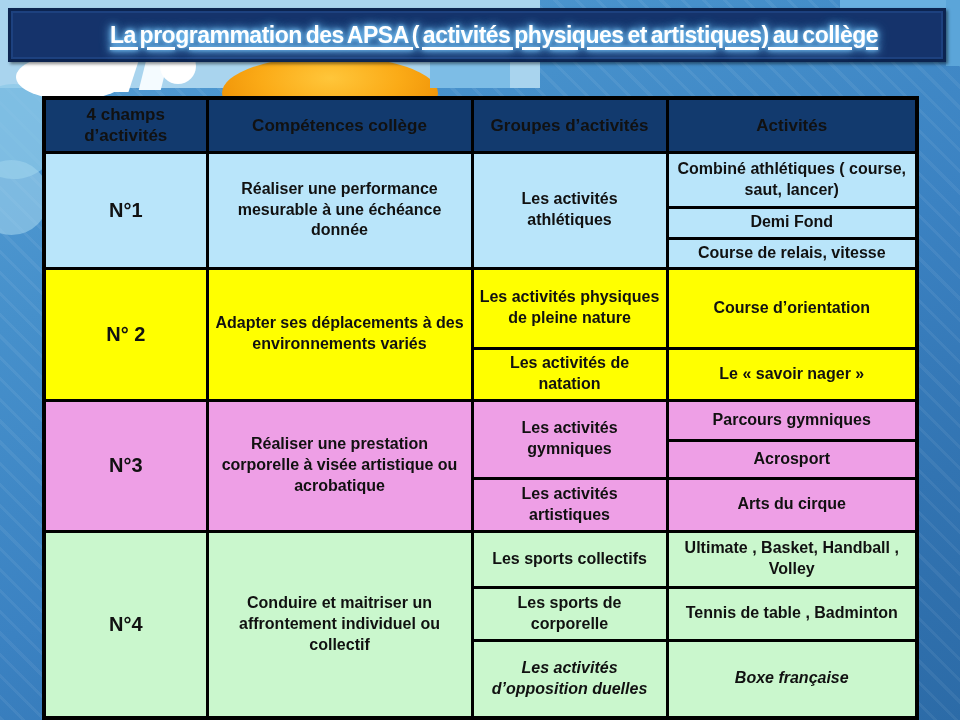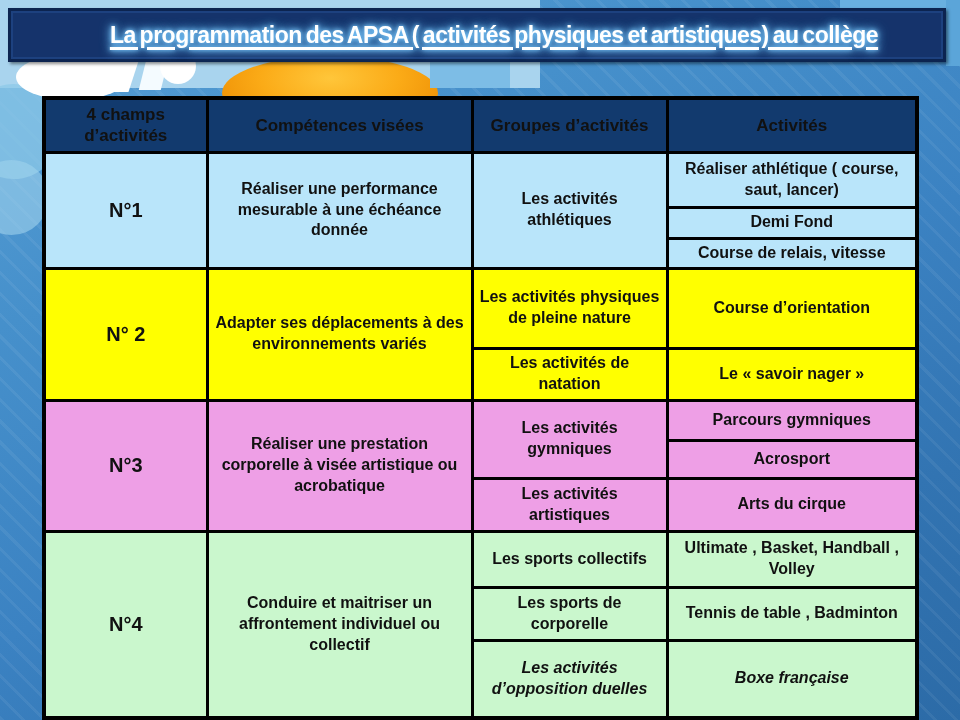--- a/index.html
+++ b/index.html
@@ -89,30 +89,30 @@
   <table class="apsa">
     <colgroup>
       <col style="width:163px">
         <col style="width:265px">
         <col style="width:195px">
         <col style="width:250px">
     </colgroup>
     <tbody>
         <tr class="h-head">
       <th class="hdr">4 champs d’activités</th>
-      <th class="hdr">Compétences visées</th>
+      <th class="hdr">Compétences collège</th>
       <th class="hdr">Groupes d’activités</th>
       <th class="hdr">Activités</th>
     </tr>
 
     <tr class="c-blue h55">
       <td class="champ" rowspan="3">N°1</td>
       <td class="comp" rowspan="3">Réaliser une performance mesurable à une échéance donnée</td>
       <td class="groupe" rowspan="3">Les activités athlétiques</td>
-      <td class="act">Réaliser athlétique ( course, saut, lancer)</td>
+      <td class="act">Combiné athlétiques ( course, saut, lancer)</td>
     </tr>
     <tr class="c-blue h31">
       <td class="act">Demi Fond</td>
     </tr>
     <tr class="c-blue h30">
       <td class="act">Course de relais, vitesse</td>
     </tr>
 
     <tr class="c-yellow h80">
       <td class="champ" rowspan="2">N° 2</td>

